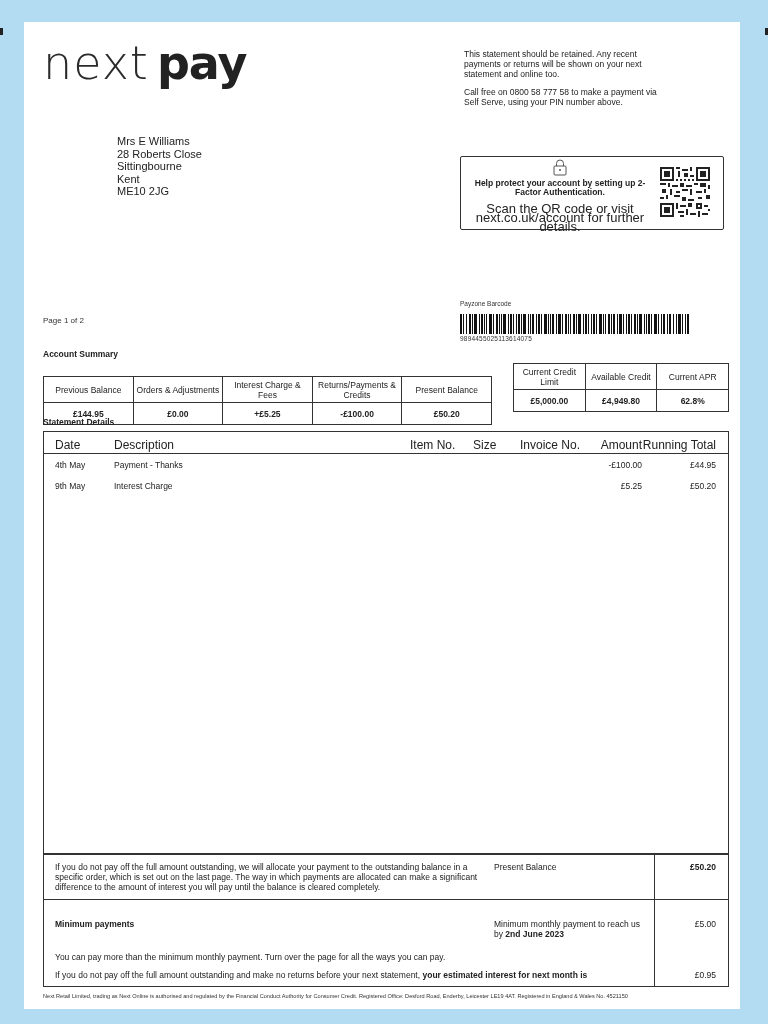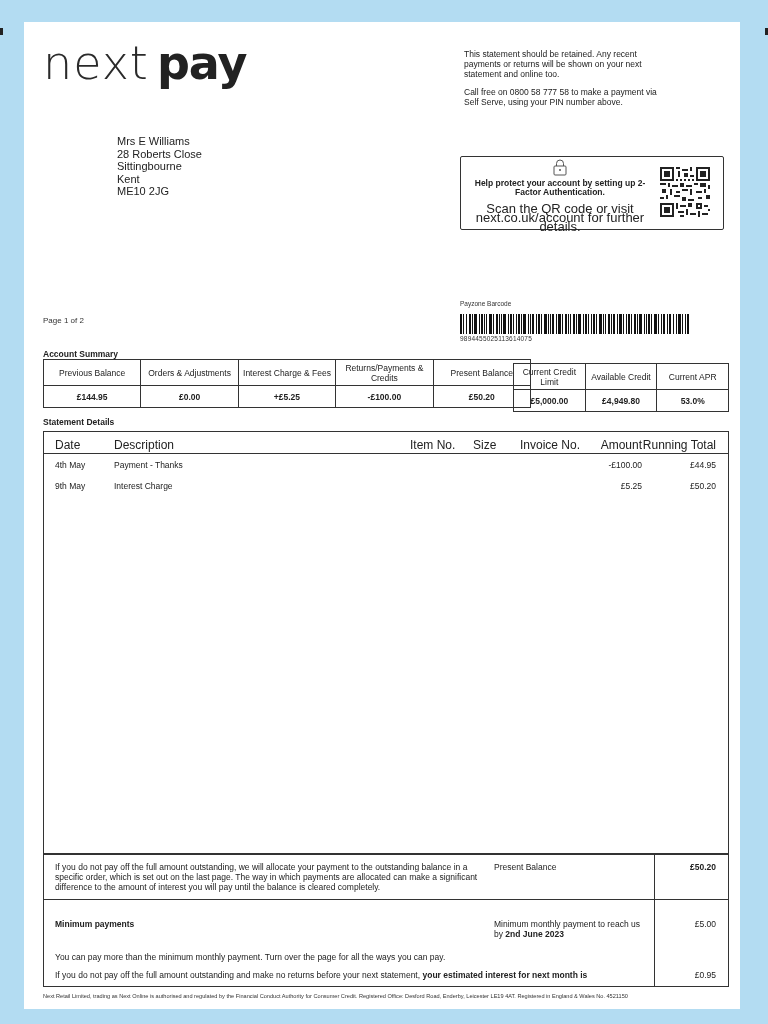--- a/index.html
+++ b/index.html
@@ -231,21 +231,21 @@
         <rect x="218" y="0" width="3" height="20"></rect>
         <rect x="222" y="0" width="1" height="20"></rect>
         <rect x="225" y="0" width="1" height="20"></rect>
         <rect x="227" y="0" width="2" height="20"></rect>
     </g>
   </svg>
   <div class="abs pz-num">9894455025113614075</div>
 
   <div class="abs section-title" style="left:19px;top:327px;">Account Summary</div>
 
-  <table class="summary" style="left:19px;top:337px;width:488px;padding-left:44px;">
+  <table class="summary" style="left:19px;top:354px;width:449px;padding-left:44px;">
     <tbody>
         <tr class="h">
       <td style="width:89px">Previous Balance</td>
       <td style="width:89px">Orders &amp; Adjustments</td>
       <td style="width:89px">Interest Charge &amp; Fees</td>
       <td style="width:89px">Returns/Payments &amp; Credits</td>
       <td style="width:89px">Present Balance</td>
     </tr>
     <tr class="v">
       <td>£144.95</td>
@@ -260,21 +260,21 @@
   <table class="summary" style="left:489px;top:341px;width:216px;">
     <tbody>
         <tr class="h">
       <td style="width:72px">Current Credit Limit</td>
       <td style="width:72px">Available Credit</td>
       <td style="width:72px">Current APR</td>
     </tr>
     <tr class="v">
       <td>£5,000.00</td>
       <td>£4,949.80</td>
-      <td>53.0%</td>
+      <td>62.8%</td>
     </tr>
   </tbody>
     </table>
 
   <div class="abs section-title" style="left:19px;top:395px;">Statement Details</div>
 
   <div class="abs details">
     <div class="hdr">
       <span class="col" style="left:11px;top:6px">Date</span>
       <span class="col" style="left:70px;top:6px">Description</span>

